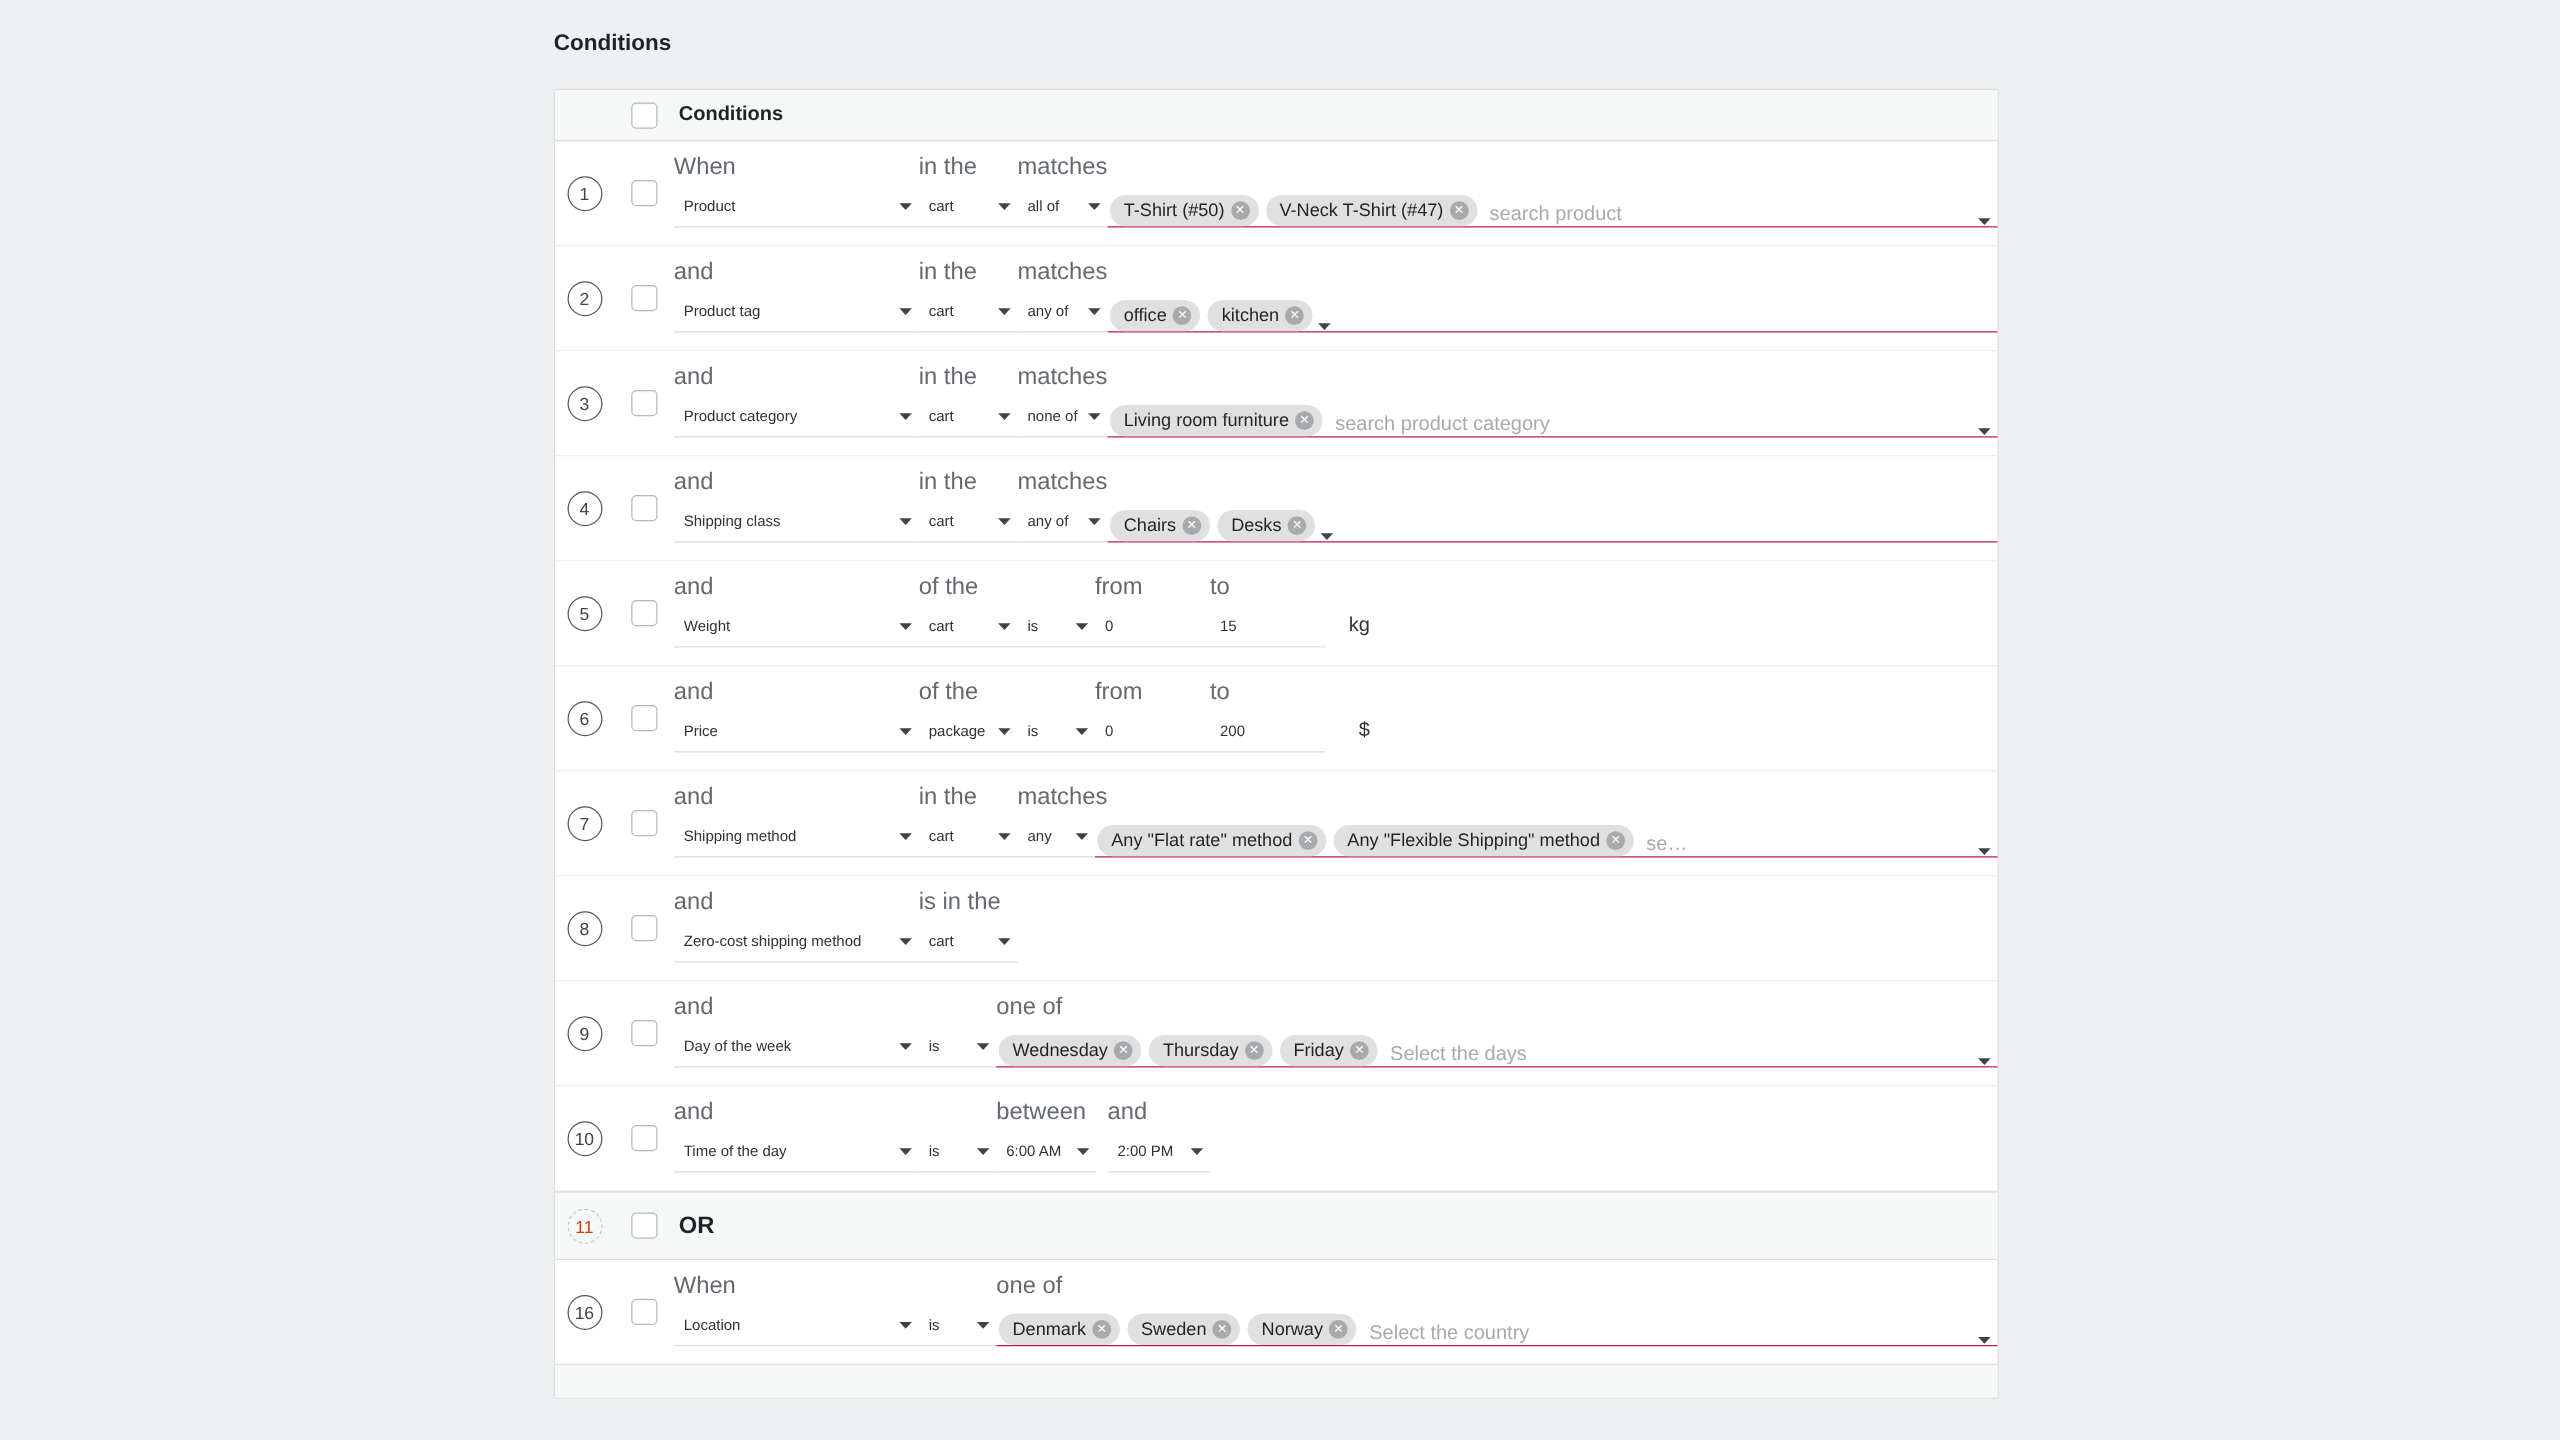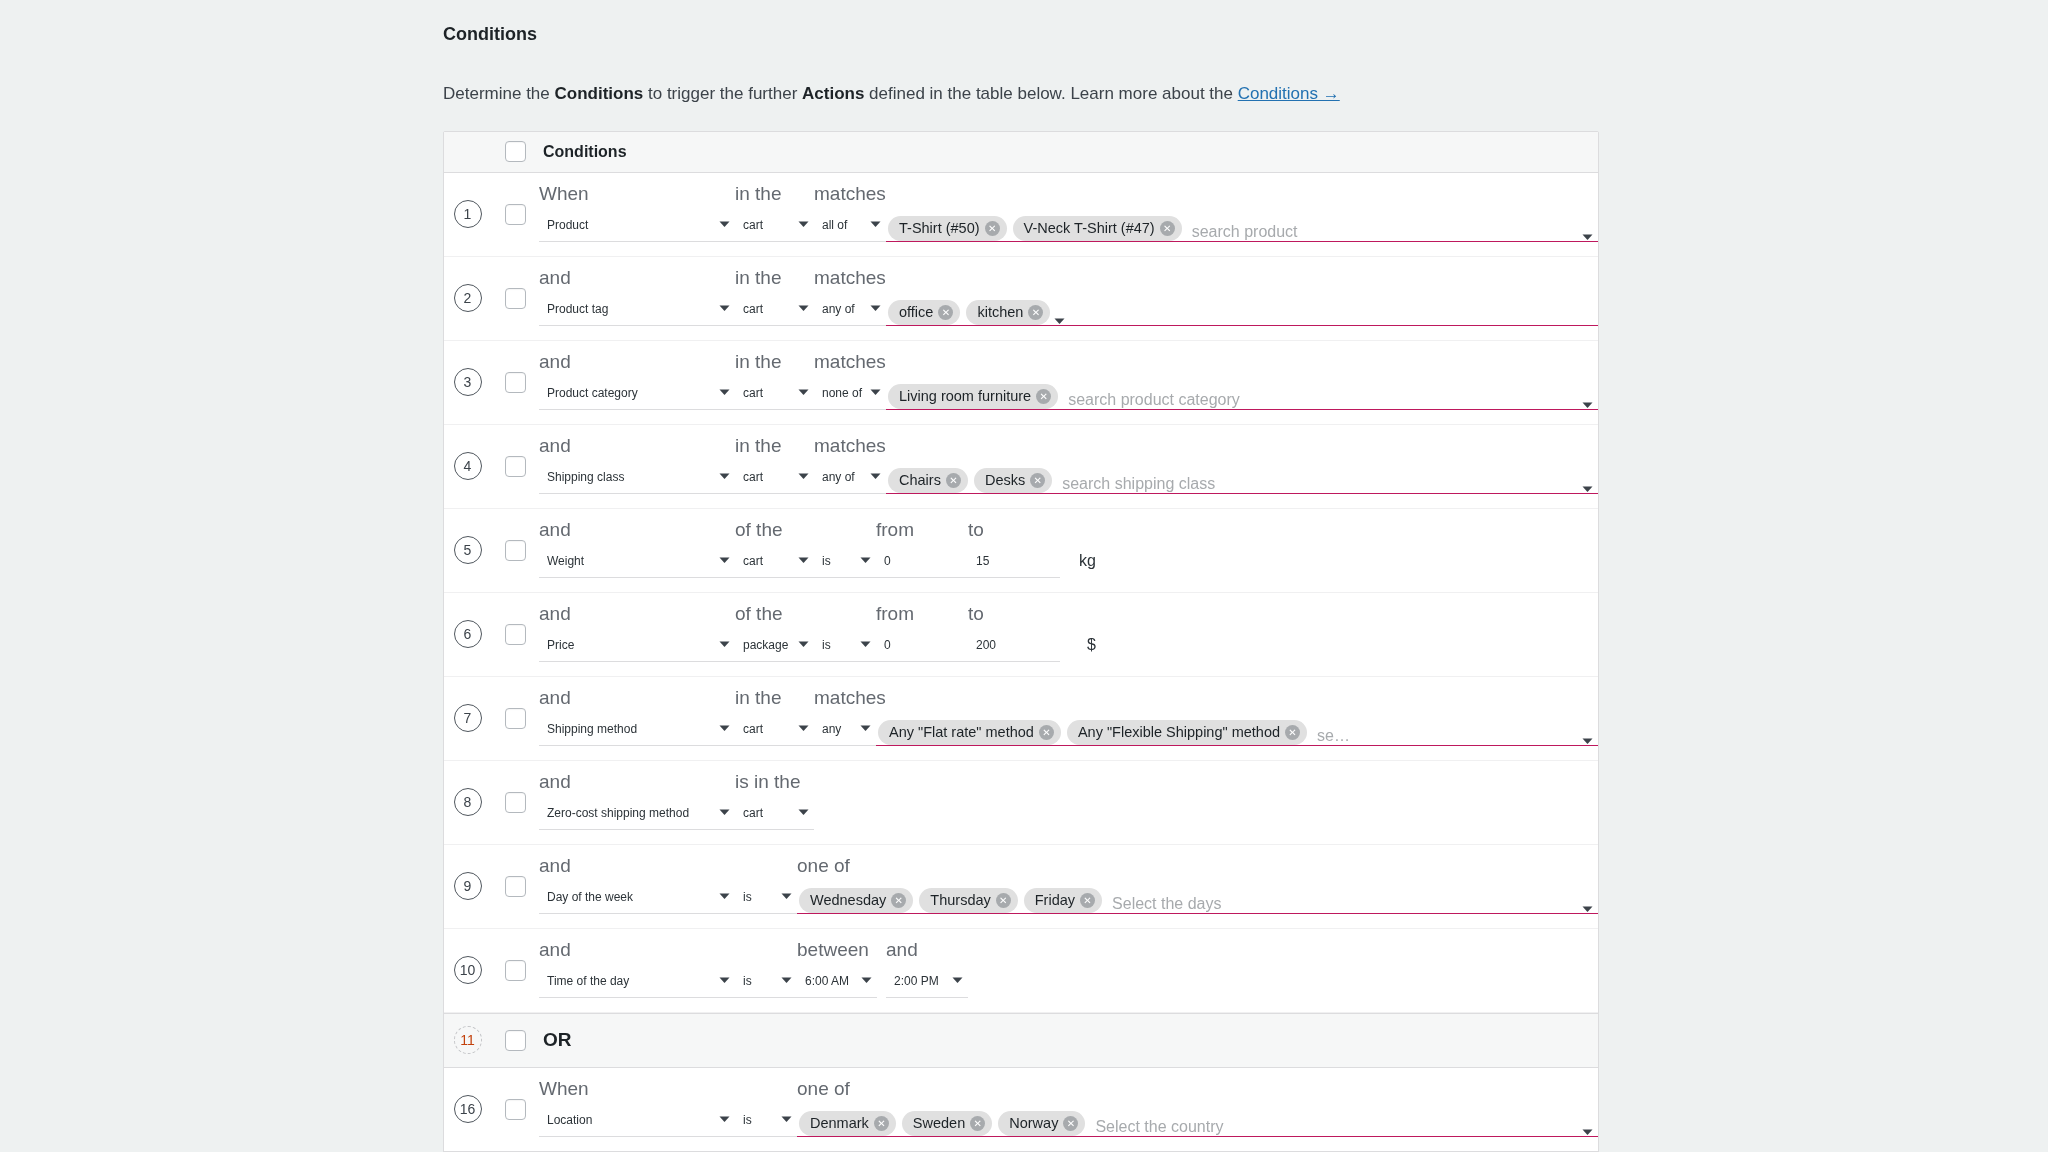--- a/index.html
+++ b/index.html
@@ -115,23 +115,20 @@
   }
 </style>
 </head>
 <body>
 
 <div class="page">
   <div class="content">
 
     <div class="section-title">Conditions</div>
 
-    <div class="section-desc">
-      <span>Determine the </span><b>Conditions</b><span> to trigger the further </span><b>Actions</b><span> defined in the table below. Learn more about the </span><a class="doc-link" href="#">Conditions →</a>
-    </div>
 
     <div class="panel">
 
       <div class="panel-head">
         <div class="col-num"></div>
         <div class="col-chk">
           <span class="cbox"></span>
         </div>
         <div class="head-label">Conditions</div>
       </div>
@@ -371,21 +368,20 @@
                   <span class="tags">
                     <span class="tag">
                       <span>Chairs</span>
                       <span class="tagx">✕</span>
                     </span>
                     <span class="tag">
                       <span>Desks</span>
                       <span class="tagx">✕</span>
                     </span>
                   </span>
-                  <span class="ph">search shipping class</span>
                   <span class="caret">
                     <svg width="11" height="7" viewBox="0 0 11 7">
                       <path d="M0.5 0.5 L5.5 6 L10.5 0.5 Z" fill="#3c434a"></path>
                     </svg>
                   </span>
                 </div>
               </div>
             </div>
           </div>
           <div class="row">

